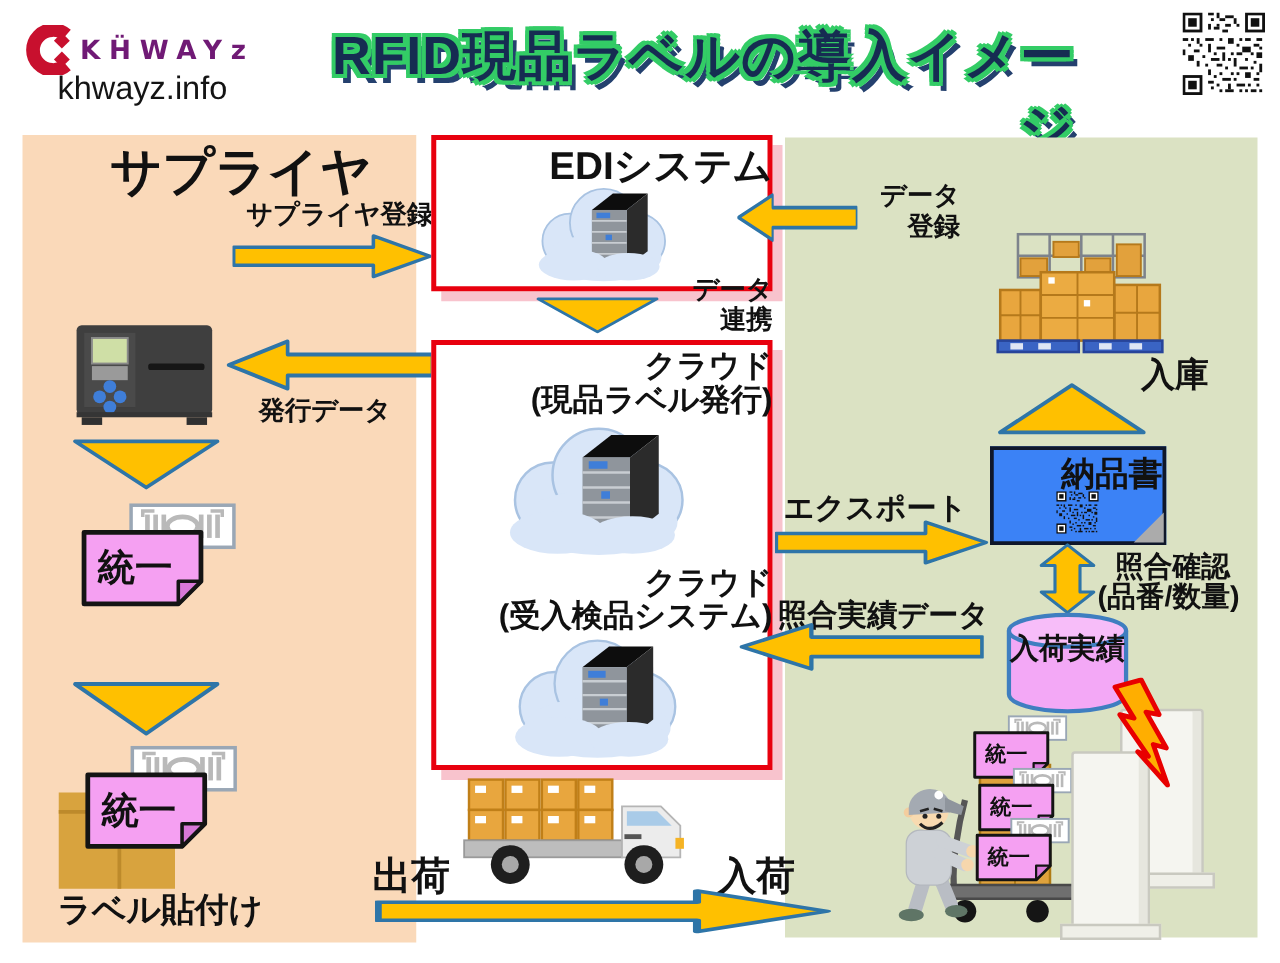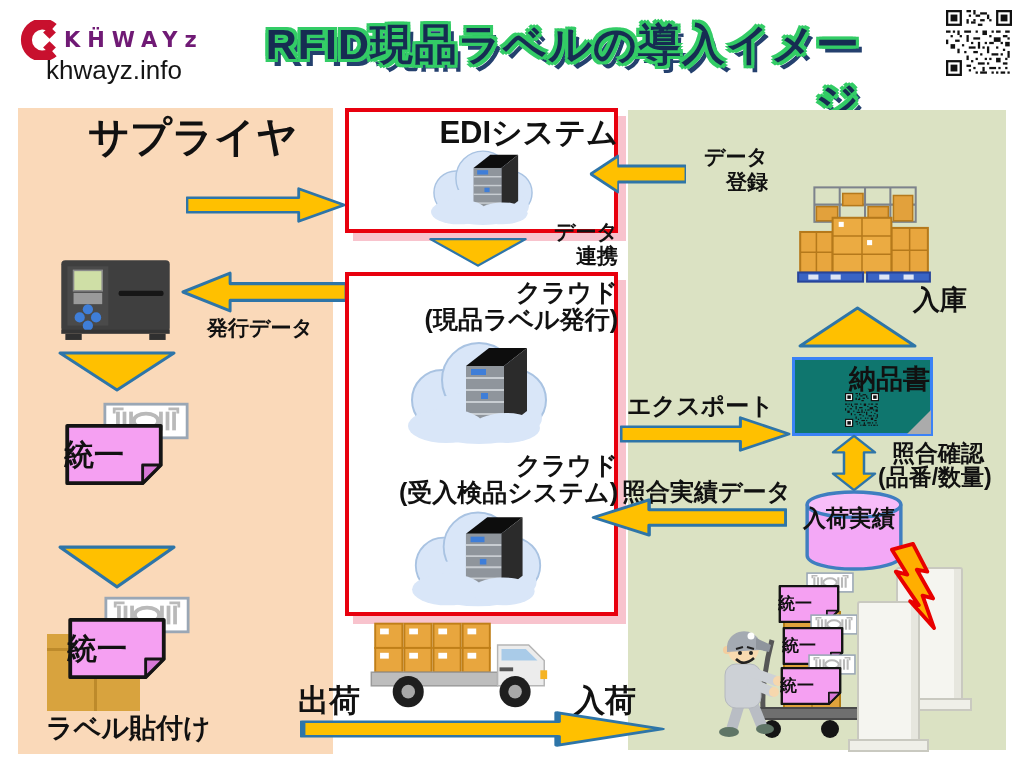--- a/index.html
+++ b/index.html
@@ -10,30 +10,30 @@
   .panel{position:absolute;}
   .supplier-bg{background:#FAD9B9;}
   .factory-bg{background:#DBE2C3;}
   .redbox{position:absolute;background:#ffffff;border:4px solid #E8000E;box-shadow:8px 8px 0 0 #F8C3CD;}
   .center{text-align:right;}
   .page-title{font-weight:700;font-size:43px;letter-spacing:1px;color:#162C52;
     text-shadow:-3px -3px 0 #33CC66,3px -3px 0 #33CC66,-3px 3px 0 #33CC66,3px 3px 0 #33CC66,
       0 -3px 0 #33CC66,0 3px 0 #33CC66,-3px 0 0 #33CC66,3px 0 0 #33CC66,6px 7px 0 #24406E;}
   .brand{font-size:21px;letter-spacing:7px;color:#701a75;font-weight:600;font-family:"DejaVu Sans","Liberation Sans",sans-serif;}
   .site{font-size:26px;color:#141414;}
-  .note{background:#0f766e;border:3px solid #3b82f6;}
+  .note{background:#3b82f6;border:3px solid #0f172a;}
   .note-fold{position:absolute;right:-1px;bottom:-1px;width:0;height:0;border-style:solid;
     border-width:0 0 24px 24px;border-color:transparent transparent #ababab transparent;}
   .gate{position:absolute;background:#F5F5F0;border:2px solid #C9C9C0;border-radius:3px 3px 0 0;
         box-shadow:inset -7px 0 0 #E6E6DE;}
   .gate-base{position:absolute;left:-11px;right:-11px;bottom:-12px;height:9px;background:#EFEFE8;border:2px solid #C9C9C0;}
   .cardbox{background:#D8A33E;}
   .cardbox .seam{position:absolute;left:50%;top:0;width:3px;height:100%;background:#BD8A2B;}
   .cardbox .flap{position:absolute;left:0;top:14px;width:100%;height:3px;background:#BD8A2B;}
-  .lblspan{position:absolute;text-align:left;}
+  .lblspan{position:absolute;text-align:center;}
 </style>
 </head>
 <body>
 
 <div class="stage">
 
   <svg width="0" height="0" style="position:absolute" aria-hidden="true">
     <defs>
       <g id="sym-arrow-r">
           <polygon points="1,13 119,13 119,3 167,21 119,39 119,29 1,29" fill="#FFC000" stroke="#2E75A8" stroke-width="3" stroke-linejoin="round"></polygon>
@@ -285,20 +285,21 @@
   <div class="abs site" style="left:46px;top:55px">khwayz.info</div>
   <div class="abs page-title center" style="left:250px;top:16px;width:610px">RFID現品ラベルの導入イメージ</div>
   <svg class="abs" style="left:946px;top:10px;width:66px;height:66px" viewBox="0 0 29 29">
       <use href="#sym-qr"></use>
     </svg>
 
   <div class="panel supplier-bg" style="left:18px;top:108px;width:315px;height:646px"></div>
   <div class="panel factory-bg" style="left:628px;top:110px;width:378px;height:640px"></div>
 
   <div class="abs jp" style="left:88px;top:110px;font-size:41px">サプライヤ</div>
+  <div class="abs jp" style="left:197px;top:157px;font-size:21px">サプライヤ登録</div>
   <svg class="abs" style="left:186px;top:186px;width:161px;height:38px" viewBox="0 0 170 42" preserveAspectRatio="none">
       <use href="#sym-arrow-r"></use>
     </svg>
 
   <svg class="abs" style="left:58px;top:254px;width:115px;height:88px" viewBox="0 0 110 86">
       <use href="#sym-printer"></use>
     </svg>
   <svg class="abs" style="left:180px;top:270px;width:167px;height:44px" viewBox="0 0 170 42" preserveAspectRatio="none">
       <use href="#sym-arrow-l"></use>
     </svg>

